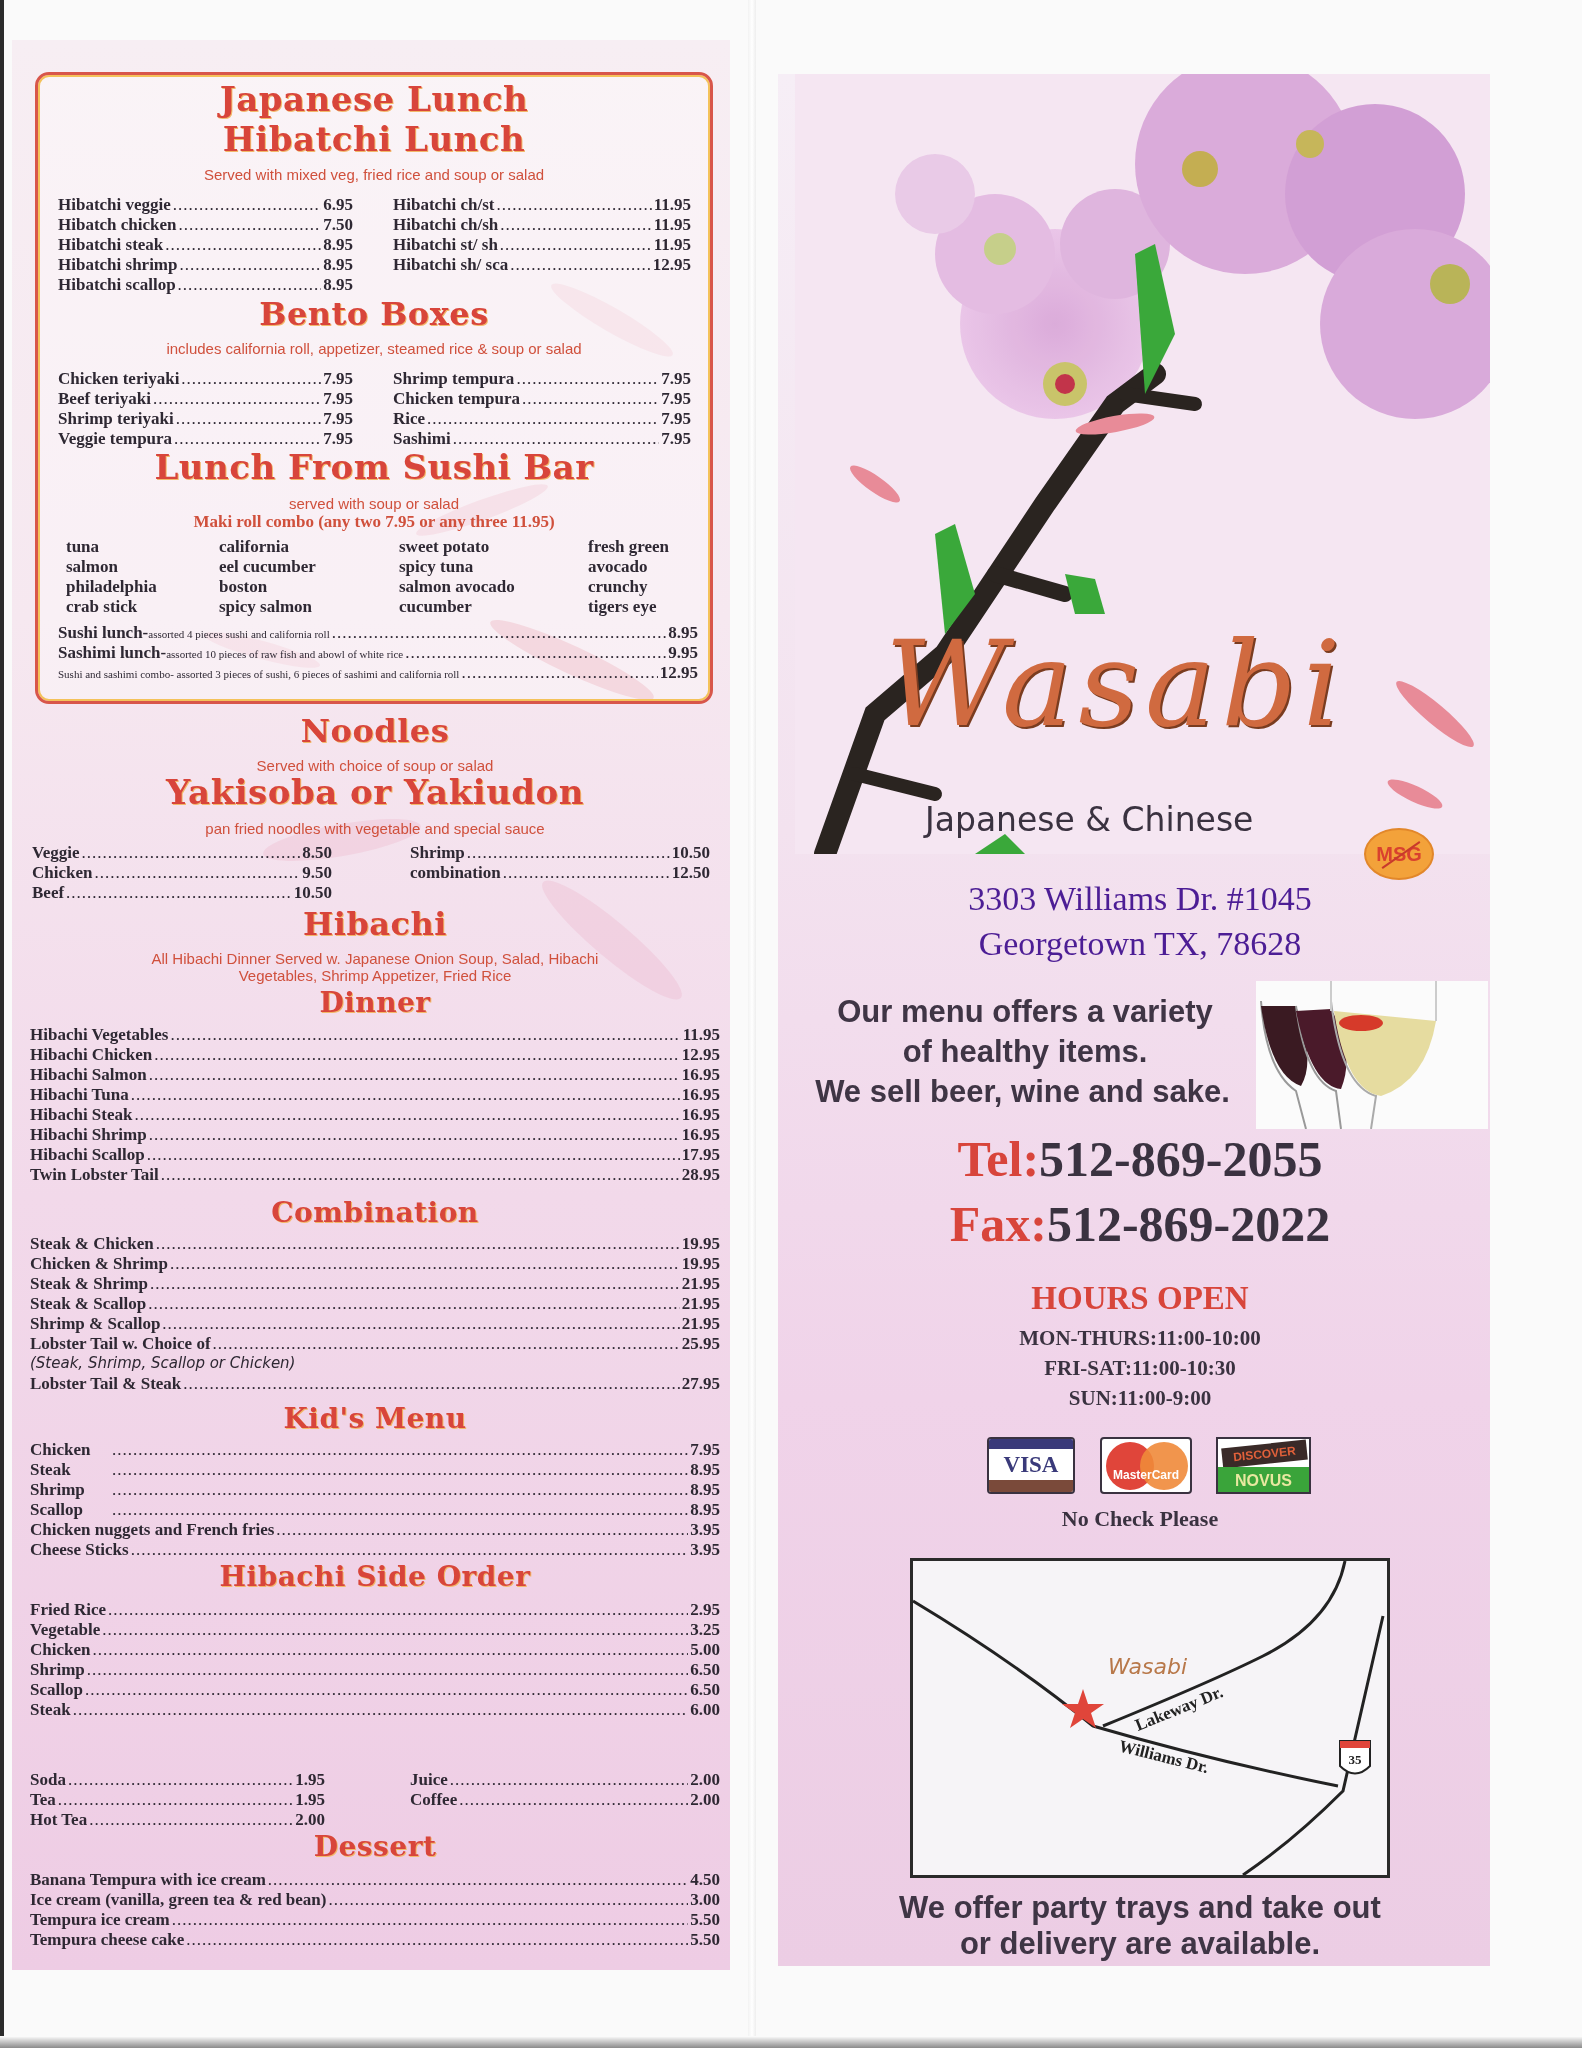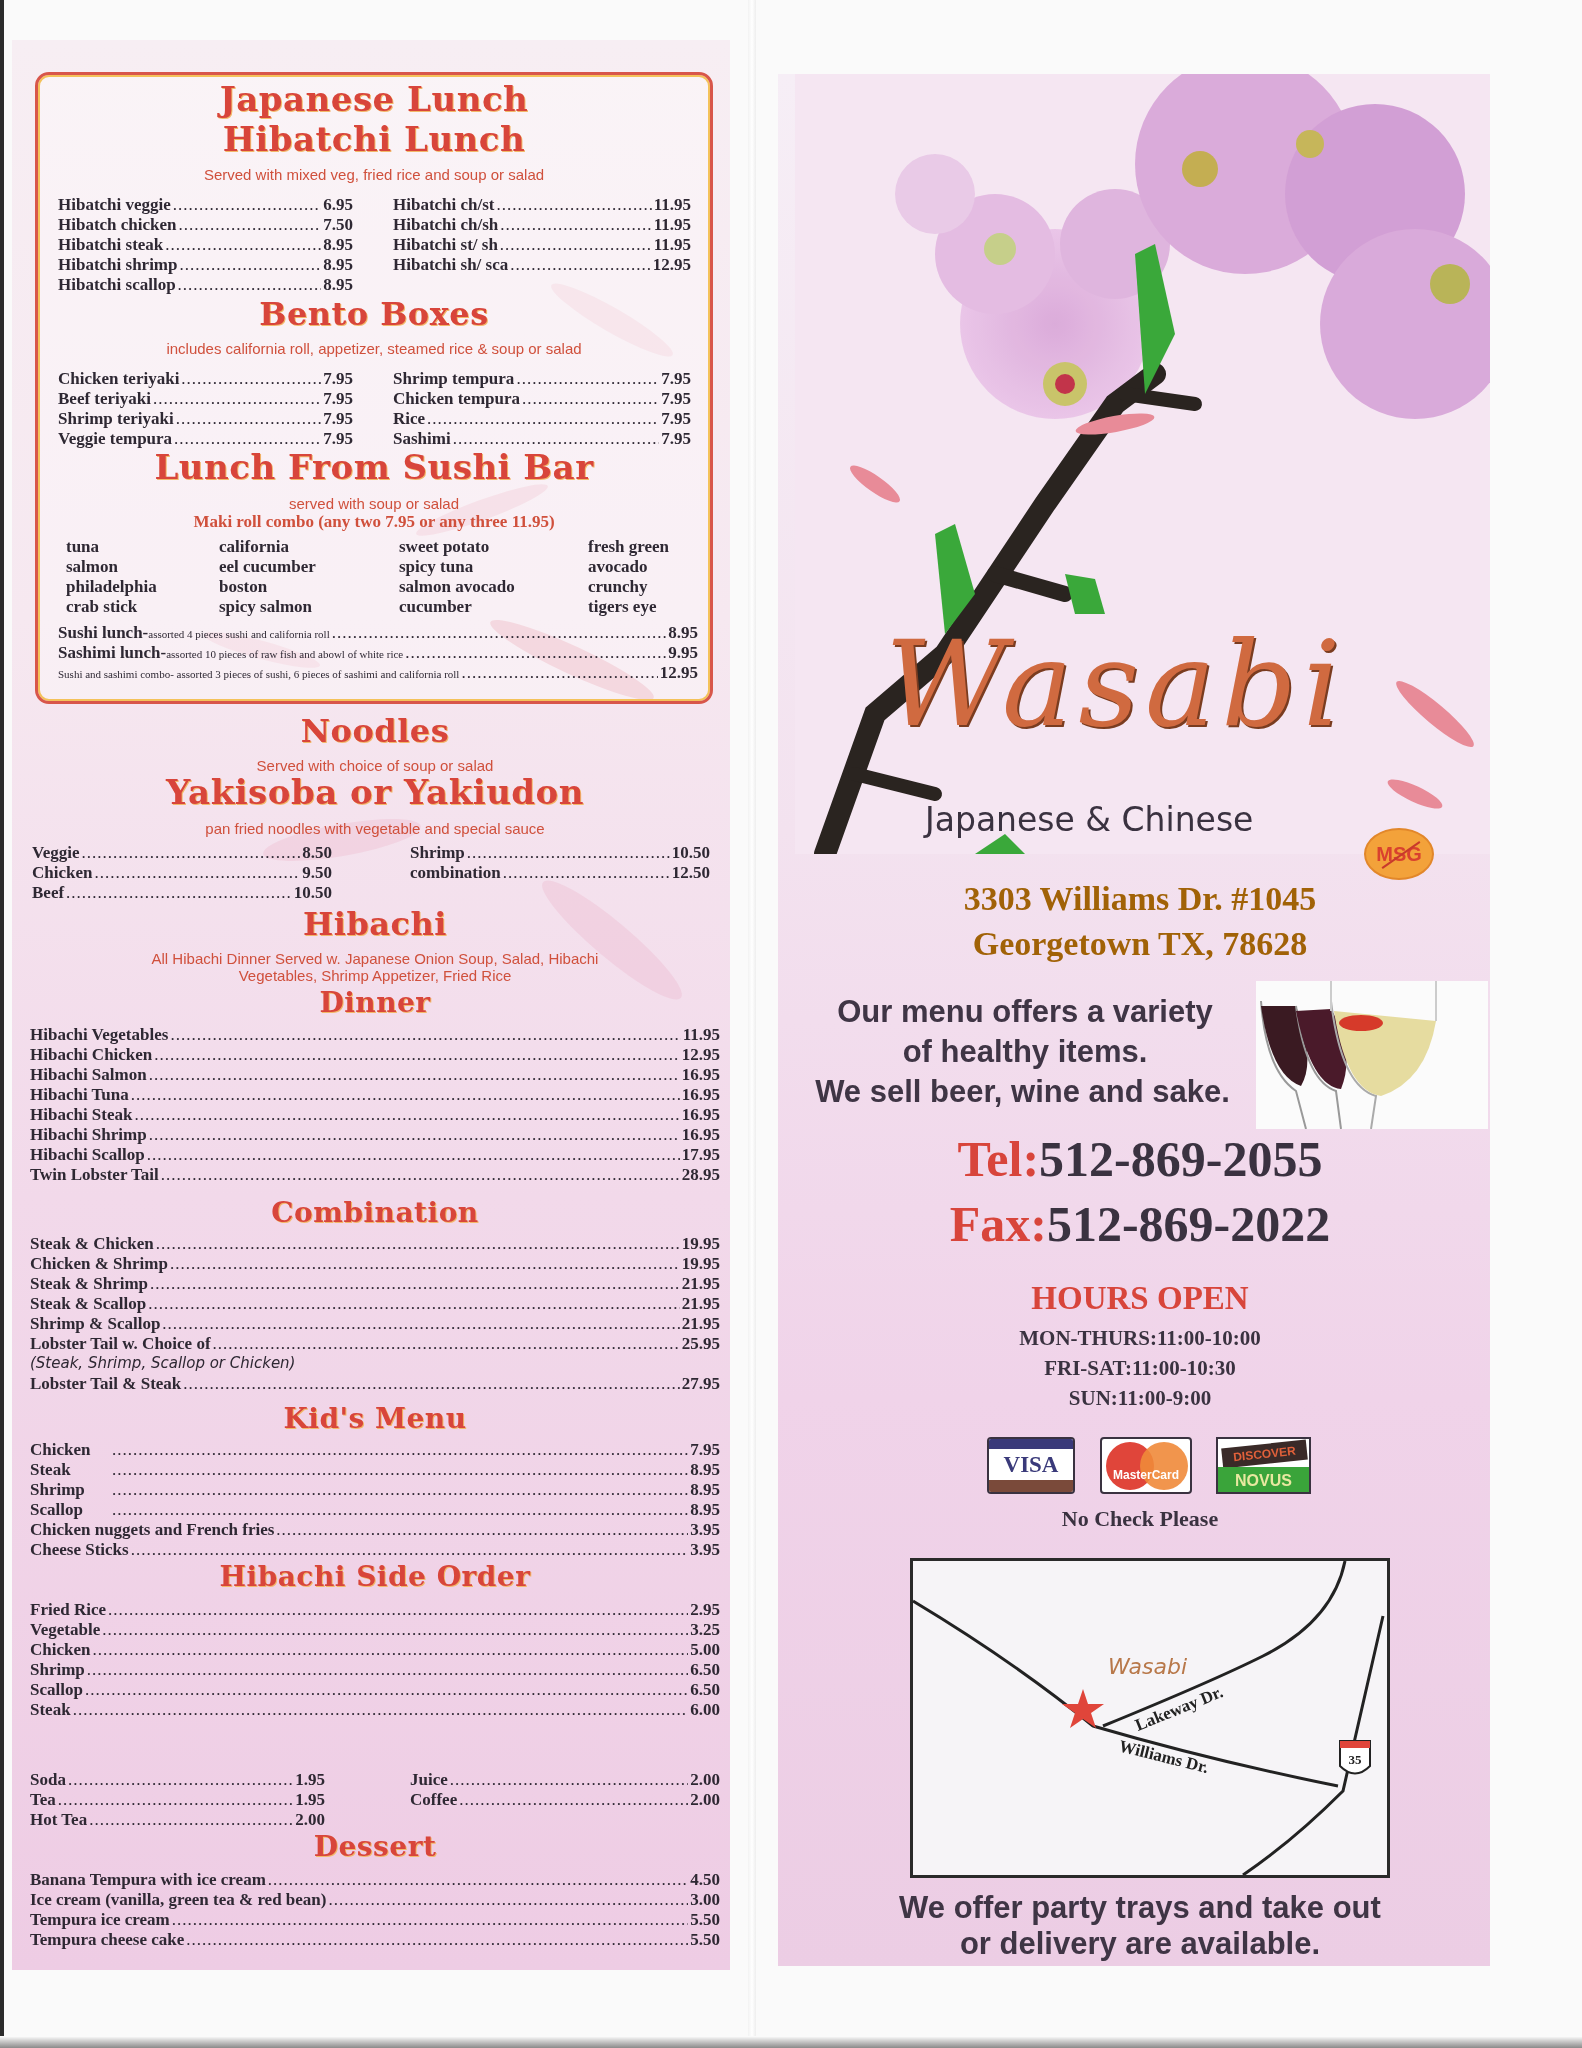--- a/index.html
+++ b/index.html
@@ -59,21 +59,21 @@
     font-size: 118px; color: #d06a40; letter-spacing: 6px; font-style: italic;
     text-shadow: 2px 2px 0 #7a3c20;
   }
   .logo-sub { position: absolute; left: 925px; top: 800px; font-family: "DejaVu Sans", sans-serif; font-size: 33px; color: #3a3240; }
   .msg-badge {
     position: absolute; left: 1364px; top: 828px; width: 70px; height: 52px; border-radius: 50%;
     background: #f3a23a; border: 2px solid #e2872a; display: flex; align-items: center; justify-content: center;
     font-family: "Liberation Sans", sans-serif; font-weight: bold; font-size: 20px; color: #d9412e;
   }
   .msg-badge::after { content: ""; position: absolute; left: 12px; top: 24px; width: 46px; height: 2px; background: #c8392c; transform: rotate(-35deg); }
-  .addr { position: absolute; left: 790px; width: 700px; text-align: center; font-family: "Liberation Serif", serif; font-weight: bold; font-size: 34px; color: #a16207; }
+  .addr { position: absolute; left: 790px; width: 700px; text-align: center; font-family: "Liberation Serif", serif; font-weight: normal; font-size: 34px; color: #4c1d95; }
   .promo { position: absolute; left: 790px; width: 470px; text-align: center; font-family: "Liberation Sans", sans-serif; font-weight: bold; font-size: 31px; color: #3f3545; line-height: 40px; }
   .wine-img { position: absolute; left: 1256px; top: 981px; width: 232px; height: 148px; background: #fbfbfb; overflow: hidden; }
   .contact { position: absolute; left: 790px; width: 700px; text-align: center; font-family: "Liberation Serif", serif; font-weight: bold; font-size: 50px; color: #3a3240; }
   .contact .lab { color: #d8453b; }
   .hours-title { position: absolute; left: 790px; width: 700px; text-align: center; font-family: "Liberation Serif", serif; font-weight: bold; font-size: 33px; color: #d8453b; }
   .hours-line { position: absolute; left: 790px; width: 700px; text-align: center; font-family: "Liberation Serif", serif; font-weight: bold; font-size: 21px; color: #3a3240; }
   .card { position: absolute; top: 1437px; height: 57px; border: 2px solid #3a3240; border-radius: 4px; background: #fff; overflow: hidden; }
   .nocheck { position: absolute; left: 790px; width: 700px; top: 1506px; text-align: center; font-family: "Liberation Serif", serif; font-weight: bold; font-size: 22px; color: #3a3240; }
   .map { position: absolute; left: 910px; top: 1558px; width: 480px; height: 320px; background: #f6f4f7; border: 3px solid #2a2a2a; overflow: hidden; }
   .footer-note { position: absolute; left: 790px; width: 700px; top: 1890px; text-align: center; font-family: "Liberation Sans", sans-serif; font-weight: bold; font-size: 31px; color: #3f3545; line-height: 36px; }

